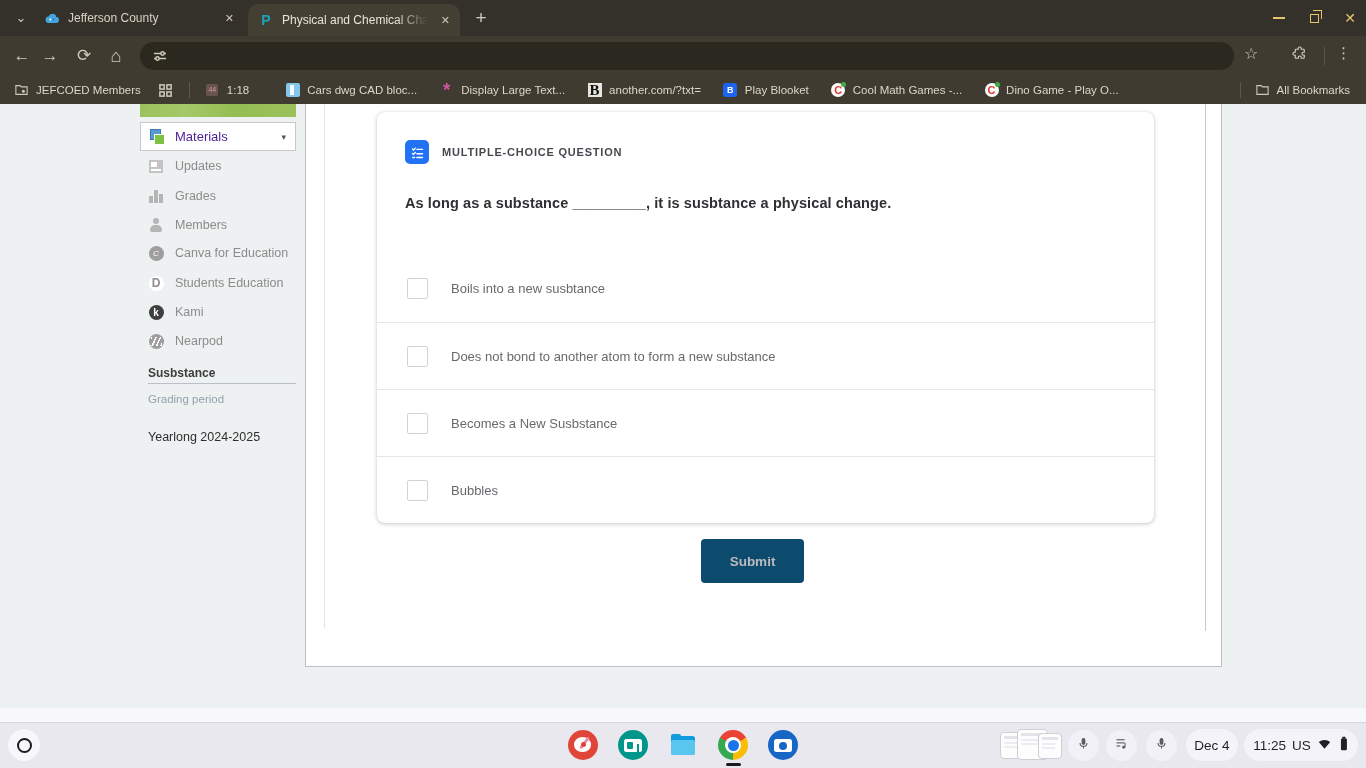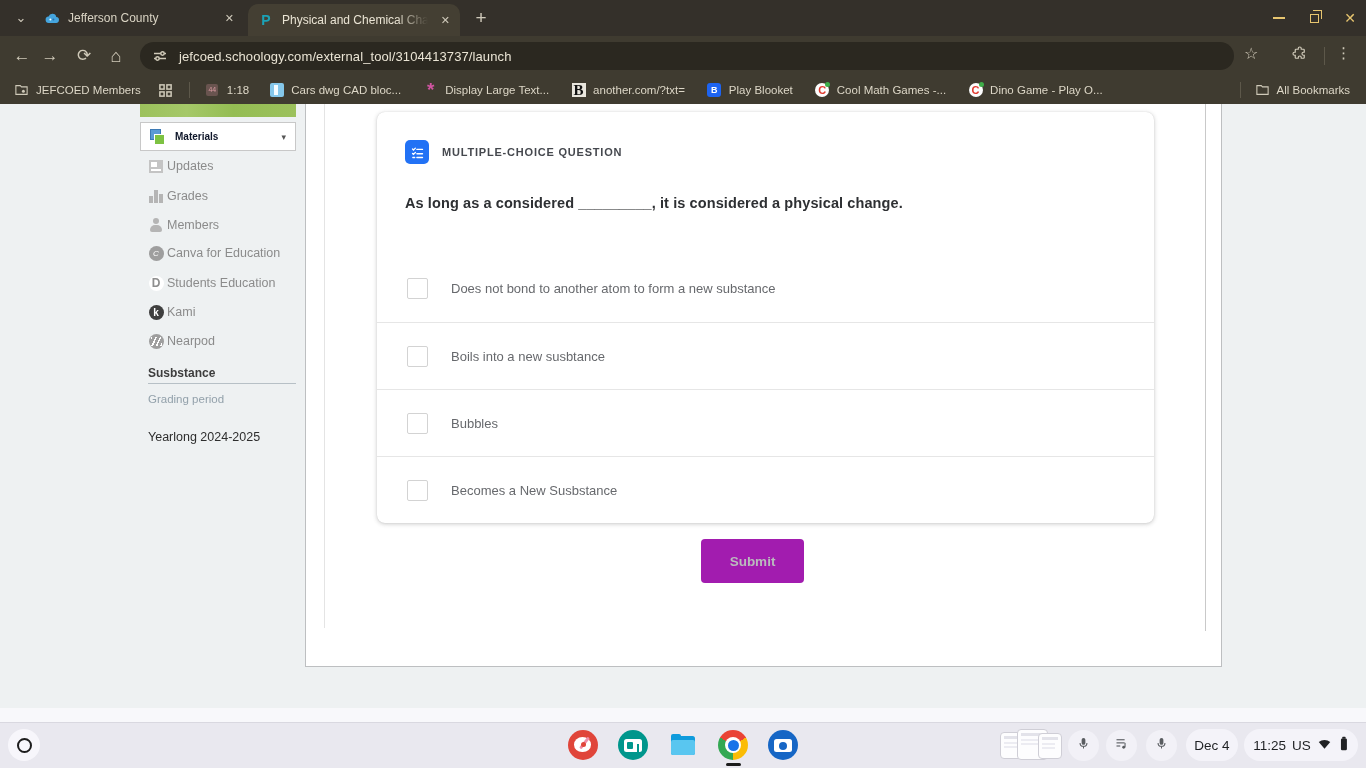--- a/index.html
+++ b/index.html
@@ -53,24 +53,24 @@
 
   
   .greenbanner { position:absolute; left:140px; top:104px; width:156px; height:13px;
     background:linear-gradient(90deg,#9cc15c 0%, #a5c868 30%, #94bd53 60%, #9cc15c 100%); }
   .materialsrow { position:absolute; left:140px; top:122px; width:156px; height:29px; background:#fff;
     border:1px solid #c8c8c8; display:flex; align-items:center; }
   .mat-ic { position:relative; width:17px; height:16px; margin:0 9px 0 8px; flex:0 0 auto; }
   .mat-ic i { position:absolute; display:block; }
   .mat-b1 { left:1px; top:0; width:11px; height:11px; background:#5b9bd5; border:1px solid #3c7ab5; }
   .mat-b2 { left:5px; top:5px; width:11px; height:11px; background:#7dc242; border:1px solid #fff; }
-  .materialsrow .lbl { font-size:10px; font-weight:bold; color:#0f172a; }
+  .materialsrow .lbl { font-size:13px; font-weight:normal; color:#4c1d95; }
   .materialsrow .caret { margin-left:auto; margin-right:9px; color:#555; font-size:9px; }
 
-  .sideitem { position:absolute; left:148px; width:148px; height:20px; display:flex; align-items:center; gap:3px; }
+  .sideitem { position:absolute; left:148px; width:148px; height:20px; display:flex; align-items:center; gap:11px; }
   .sideitem .lbl { font-size:12.5px; color:#8b8b8b; white-space:nowrap; }
   .si-ic { width:16px; height:16px; flex:0 0 auto; display:flex; align-items:center; justify-content:center; }
   .ic-updates { width:14px; height:13px; background:#c4c4c4; position:relative; }
   .ic-updates::before { content:""; position:absolute; left:2px; top:2px; width:6px; height:5px; background:#fff; }
   .ic-updates::after { content:""; position:absolute; left:2px; top:9px; width:10px; height:2px; background:#fff; }
   .ic-grades { width:14px; height:13px; background:
     linear-gradient(#b5b5b5,#b5b5b5) 0 100%/4px 7px no-repeat,
     linear-gradient(#b5b5b5,#b5b5b5) 5px 100%/4px 13px no-repeat,
     linear-gradient(#b5b5b5,#b5b5b5) 10px 100%/4px 9px no-repeat; }
   .ic-members { position:relative; width:14px; height:14px; }
@@ -102,21 +102,21 @@
   .qtype { font-size:11px; font-weight:bold; letter-spacing:.8px; color:#45484e; }
   .qtext { position:absolute; left:28px; top:83px; font-size:14.5px; font-weight:bold; color:#2e3033; letter-spacing:.1px; }
   .opts { position:absolute; left:0; top:143px; width:100%; }
   .opt { height:67px; display:flex; align-items:center; }
   .opt + .opt { border-top:1px solid #e6e6e6; }
   .cb { width:21px; height:21px; border:1px solid #d3d3d3; border-radius:2px; background:#fff; margin-left:30px; flex:0 0 auto; }
   .optlbl { margin-left:23px; font-size:13px; color:#67696d; }
   .actions { position:absolute; left:377px; top:539px; width:777px; height:44px; display:flex; }
   .ahalf { flex:1; display:flex; align-items:center; justify-content:center; }
   .rewatch { font-size:13.5px; font-weight:bold; color:#3b3e43; transform:translateX(-15px); }
-  .submit { width:103px; height:44px; border-radius:4px; background:#a21caf; color:#babbbd; font-size:13.5px; font-weight:bold;
+  .submit { width:103px; height:44px; border-radius:4px; background:#0c4a6e; color:#babbbd; font-size:13.5px; font-weight:bold;
     display:flex; align-items:center; justify-content:center; transform:translateX(-13px); }
 
   .bottomstrip { position:absolute; left:0; top:708px; width:1366px; height:14px; background:#f8f8fb; }
 
   
   .shelf { position:absolute; left:0; top:722px; width:1366px; height:46px; background:#e9e8ef; border-top:1px solid #d9d8e0; }
   .launcher { position:absolute; left:8px; top:729px; width:32px; height:32px; border-radius:50%; background:#f7f6fb;
     display:flex; align-items:center; justify-content:center; }
   .ring { width:15px; height:15px; border:2.5px solid #1d1d1d; border-radius:50%; }
   .apps { position:absolute; left:568px; top:730px; display:flex; gap:20px; }
@@ -200,21 +200,20 @@
     <span class="tune">
       <svg width="16" height="16" viewBox="0 0 16 16">
           <g stroke="#d0cab9" stroke-width="1.5" fill="none">
             <line x1="2" y1="5.5" x2="14" y2="5.5"></line>
             <line x1="2" y1="10.5" x2="14" y2="10.5"></line>
             <circle cx="10.5" cy="5.5" r="1.7" fill="#2b2820"></circle>
             <circle cx="5.5" cy="10.5" r="1.7" fill="#2b2820"></circle>
           </g>
         </svg>
     </span>
-    <span class="url">jefcoed.schoology.com/external_tool/3104413737/launch</span>
   </div>
   <span class="tb-right star" style="position:absolute;">☆</span>
   <span class="tb-right puzzle" style="position:absolute;">
     <svg width="18" height="18" viewBox="0 0 24 24">
         <path d="M13 4a2 2 0 0 1 2 2v1h3a1 1 0 0 1 1 1v3h-1a2 2 0 1 0 0 4h1v3a1 1 0 0 1-1 1h-3v-1a2 2 0 1 0-4 0v1H8a1 1 0 0 1-1-1v-3H6a2 2 0 1 1 0-4h1V8a1 1 0 0 1 1-1h3V6a2 2 0 0 1 2-2z" fill="none" stroke="#d0cab9" stroke-width="1.6"></path>
       </svg>
   </span>
   <span class="tbsep" style="position:absolute;"></span>
   <span class="tb-right kebab" style="position:absolute;">⋮</span>
 
@@ -240,21 +239,21 @@
           </svg>
       </span>
     </div>
     <span class="bsep" style="margin-left:16px;"></span>
     <div class="bm" style="margin-left:15px;">
       <span class="bm-ic">
           <span class="ic-faded">44</span>
         </span>
       <span>1:18</span>
     </div>
-    <div class="bm" style="margin-left:20px;">
+    <div class="bm" style="margin-left:36px;">
       <span class="bm-ic">
           <span class="ic-cars"></span>
         </span>
       <span>Cars dwg CAD bloc...</span>
     </div>
     <div class="bm" style="margin-left:22px;">
       <span class="bm-ic">
           <span class="ic-ast">*</span>
         </span>
       <span>Display Large Text...</span>
@@ -365,37 +364,37 @@
               <path d="M11 7h9"></path>
               <path d="M4 13.5l1.6 1.6L8.6 12"></path>
               <path d="M11 14h9"></path>
               <path d="M11 20h9"></path>
               <path d="M4.5 20h3"></path>
             </g>
           </svg>
       </span>
       <span class="qtype">MULTIPLE-CHOICE QUESTION</span>
     </div>
-    <div class="qtext">As long as a considered _________, it is considered a physical change.</div>
+    <div class="qtext">As long as a substance _________, it is susbtance a physical change.</div>
     <div class="opts">
       <div class="opt">
         <span class="cb"></span>
-        <span class="optlbl">Does not bond to another atom to form a new substance</span>
+        <span class="optlbl">Boils into a new susbtance</span>
       </div>
       <div class="opt">
         <span class="cb"></span>
-        <span class="optlbl">Boils into a new susbtance</span>
+        <span class="optlbl">Does not bond to another atom to form a new substance</span>
+      </div>
+      <div class="opt">
+        <span class="cb"></span>
+        <span class="optlbl">Becomes a New Susbstance</span>
       </div>
       <div class="opt">
         <span class="cb"></span>
         <span class="optlbl">Bubbles</span>
-      </div>
-      <div class="opt">
-        <span class="cb"></span>
-        <span class="optlbl">Becomes a New Susbstance</span>
       </div>
     </div>
   </div>
 
   <div class="actions">
     <div class="ahalf">
         <span class="submit">Submit</span>
       </div>
   </div>
 

